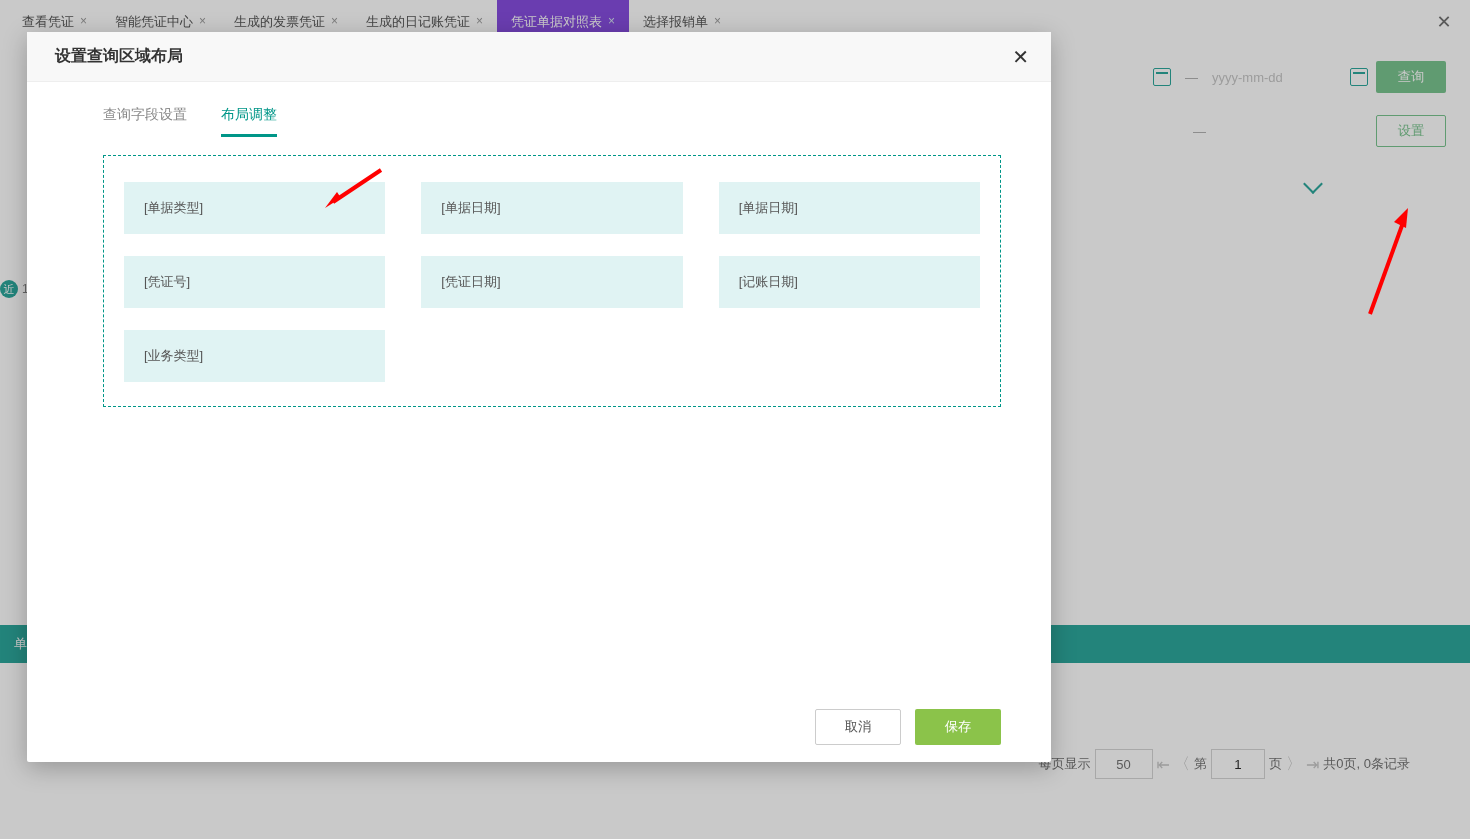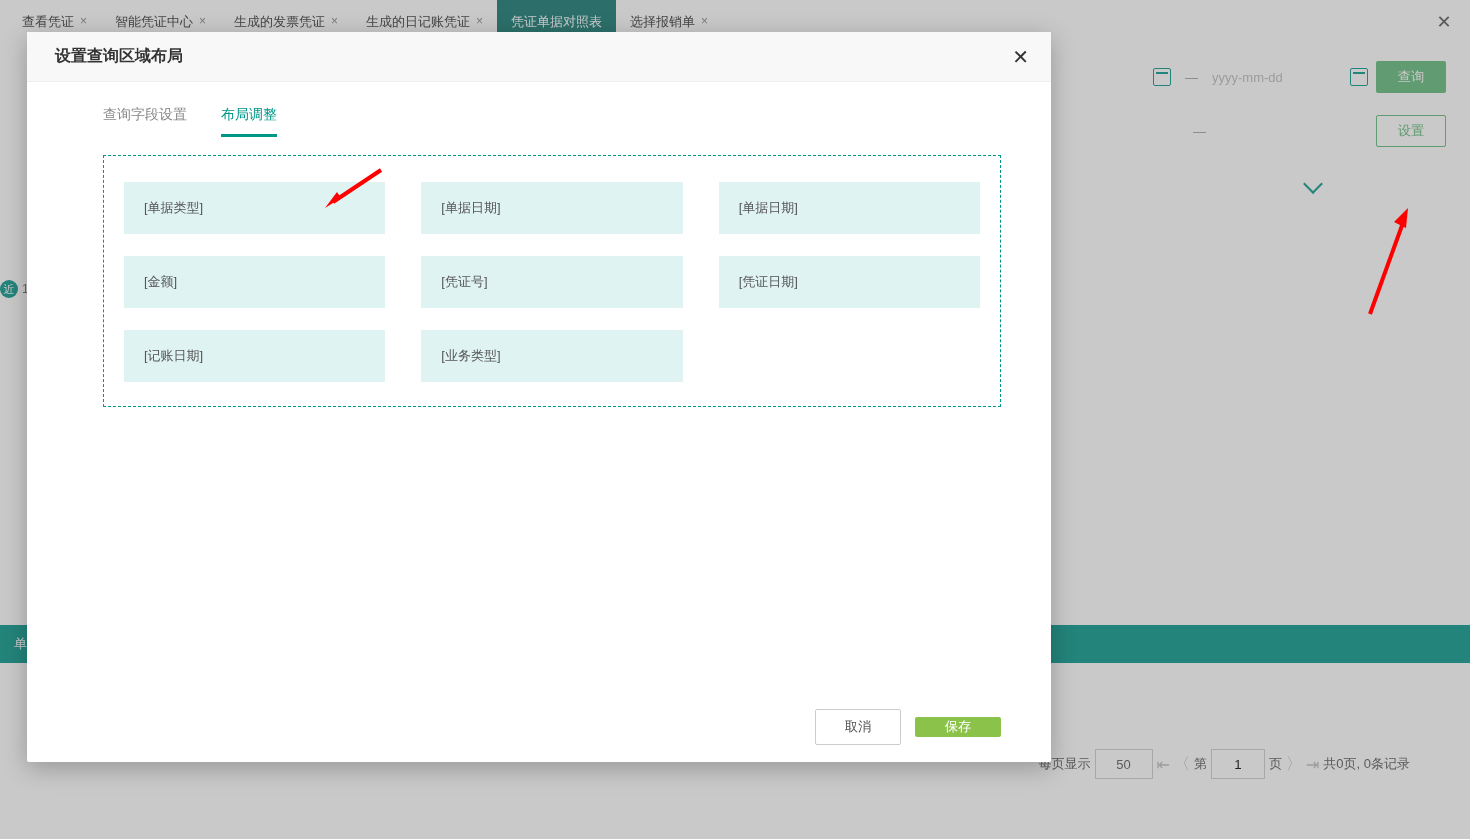--- a/index.html
+++ b/index.html
@@ -32,23 +32,22 @@
       padding: 0 14px;
       height: 43px;
       line-height: 43px;
       color: #333;
       cursor: pointer;
       display: flex;
       align-items: center;
       gap: 6px;
     }
     .bg-tab.active {
-      background: #0f766e;
+      background: #6d28d9;
       color: #fff;
-      flex-direction: column;
     }
     .bg-tab .close-x { font-size: 12px; color: #888; }
     .bg-tab.active .close-x { color: #cde; }
     .bg-close-all {
       position: absolute;
       right: 6px;
       top: 0;
       width: 40px;
       height: 43px;
       display: flex;
@@ -239,21 +238,21 @@
       justify-content: flex-end;
       gap: 14px;
       padding-right: 50px;
     }
     .btn-cancel {
       width: 86px; height: 36px;
       background: #fff; border: 1px solid #ccc;
       color: #555; border-radius: 2px; cursor: pointer;
     }
     .btn-save {
-      width: 86px; height: 20px;
+      width: 86px; height: 36px;
       background: #8BC34A; border: none;
       color: #fff; border-radius: 2px; cursor: pointer;
     }
 
     
     .arrow1 {
       position: absolute;
       top: 86px; left: 296px;
       width: 60px; height: 40px;
       pointer-events: none;
@@ -357,21 +356,20 @@
     <svg class="arrow1" viewBox="0 0 60 40">
       <line x1="58" y1="2" x2="10" y2="34" stroke="#ff0000" stroke-width="4"></line>
       <polygon points="2,40 18,30 14,24" fill="#ff0000"></polygon>
     </svg>
 
     <div class="field-box">
       <div class="field-grid">
         <div class="field-item">[单据类型]</div>
         <div class="field-item">[单据日期]</div>
         <div class="field-item">[单据日期]</div>
-        <div class="field-item">[金额]</div>
         <div class="field-item">[凭证号]</div>
         <div class="field-item">[凭证日期]</div>
         <div class="field-item">[记账日期]</div>
         <div class="field-item">[业务类型]</div>
       </div>
     </div>
   </div>
   <div class="modal-footer">
     <button class="btn-cancel">取消</button>
     <button class="btn-save">保存</button>

